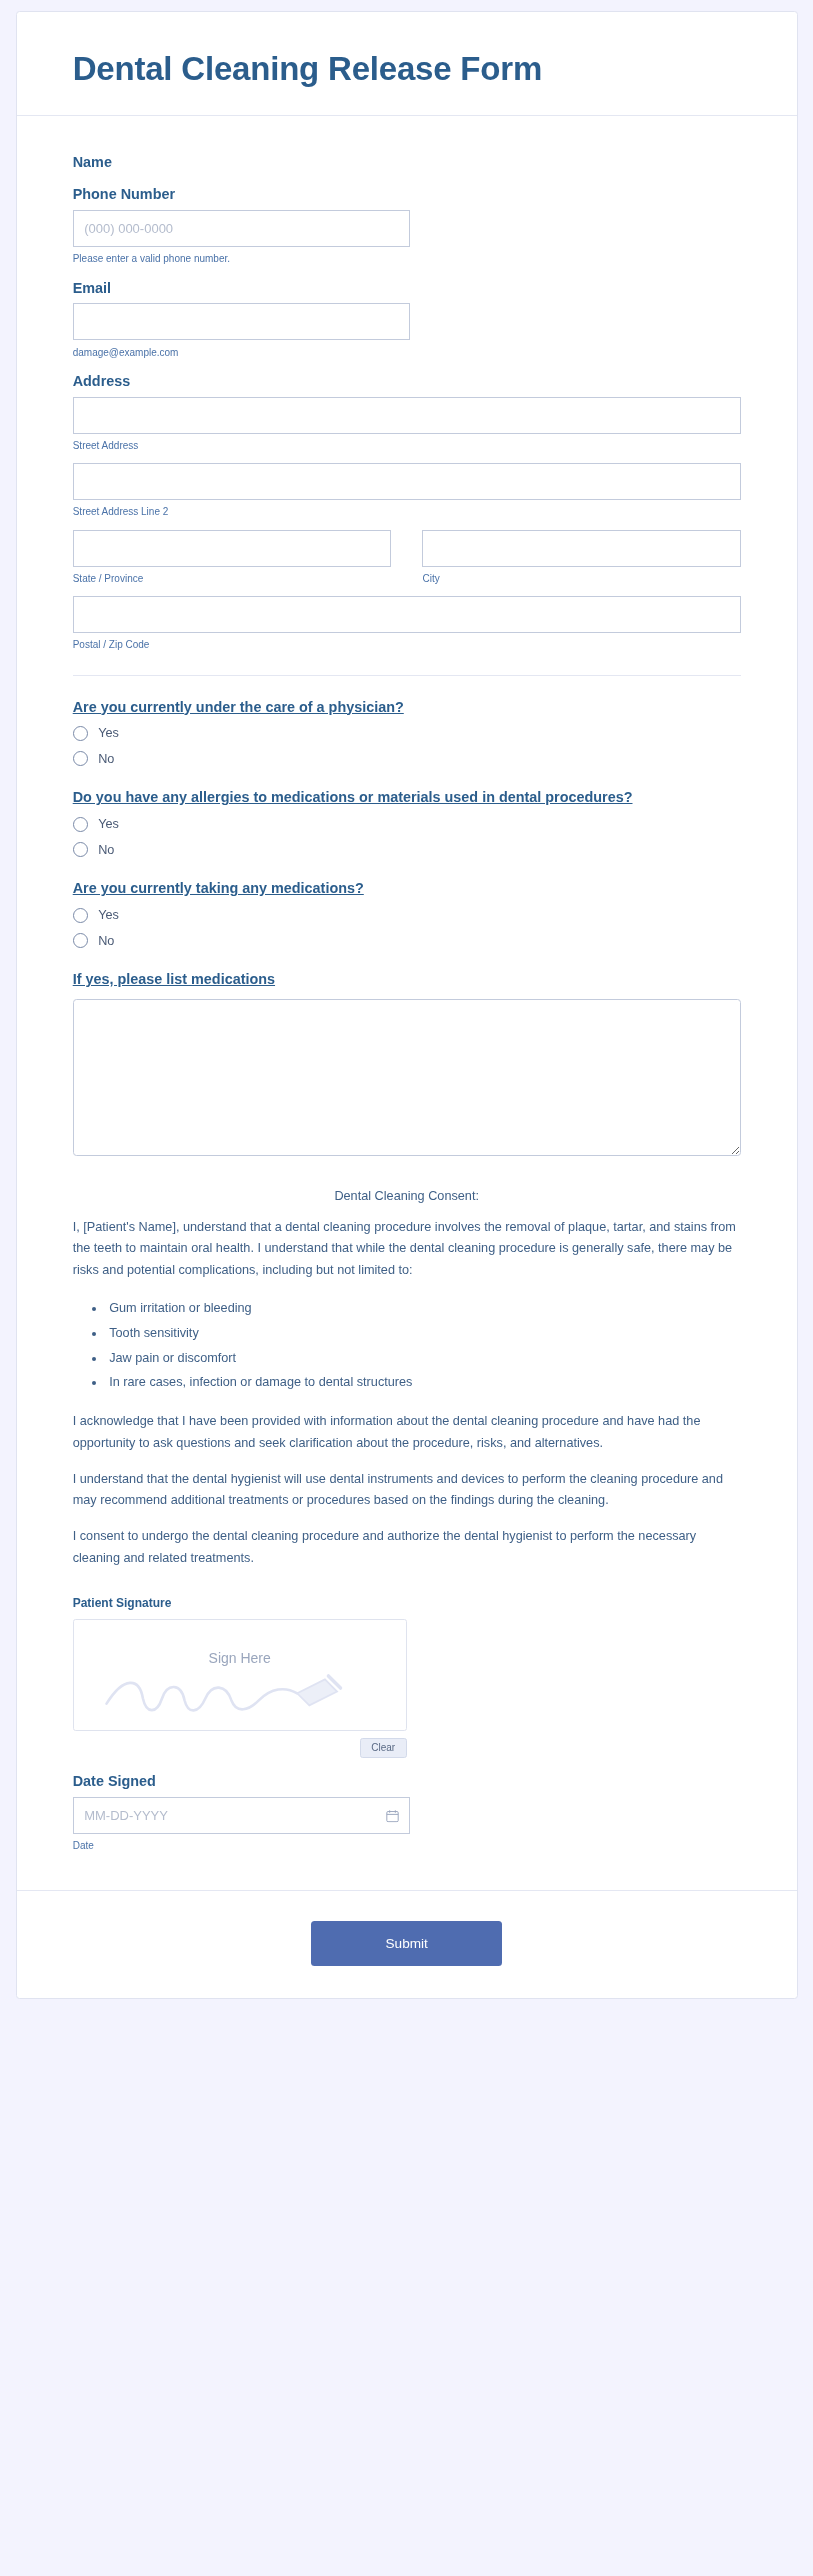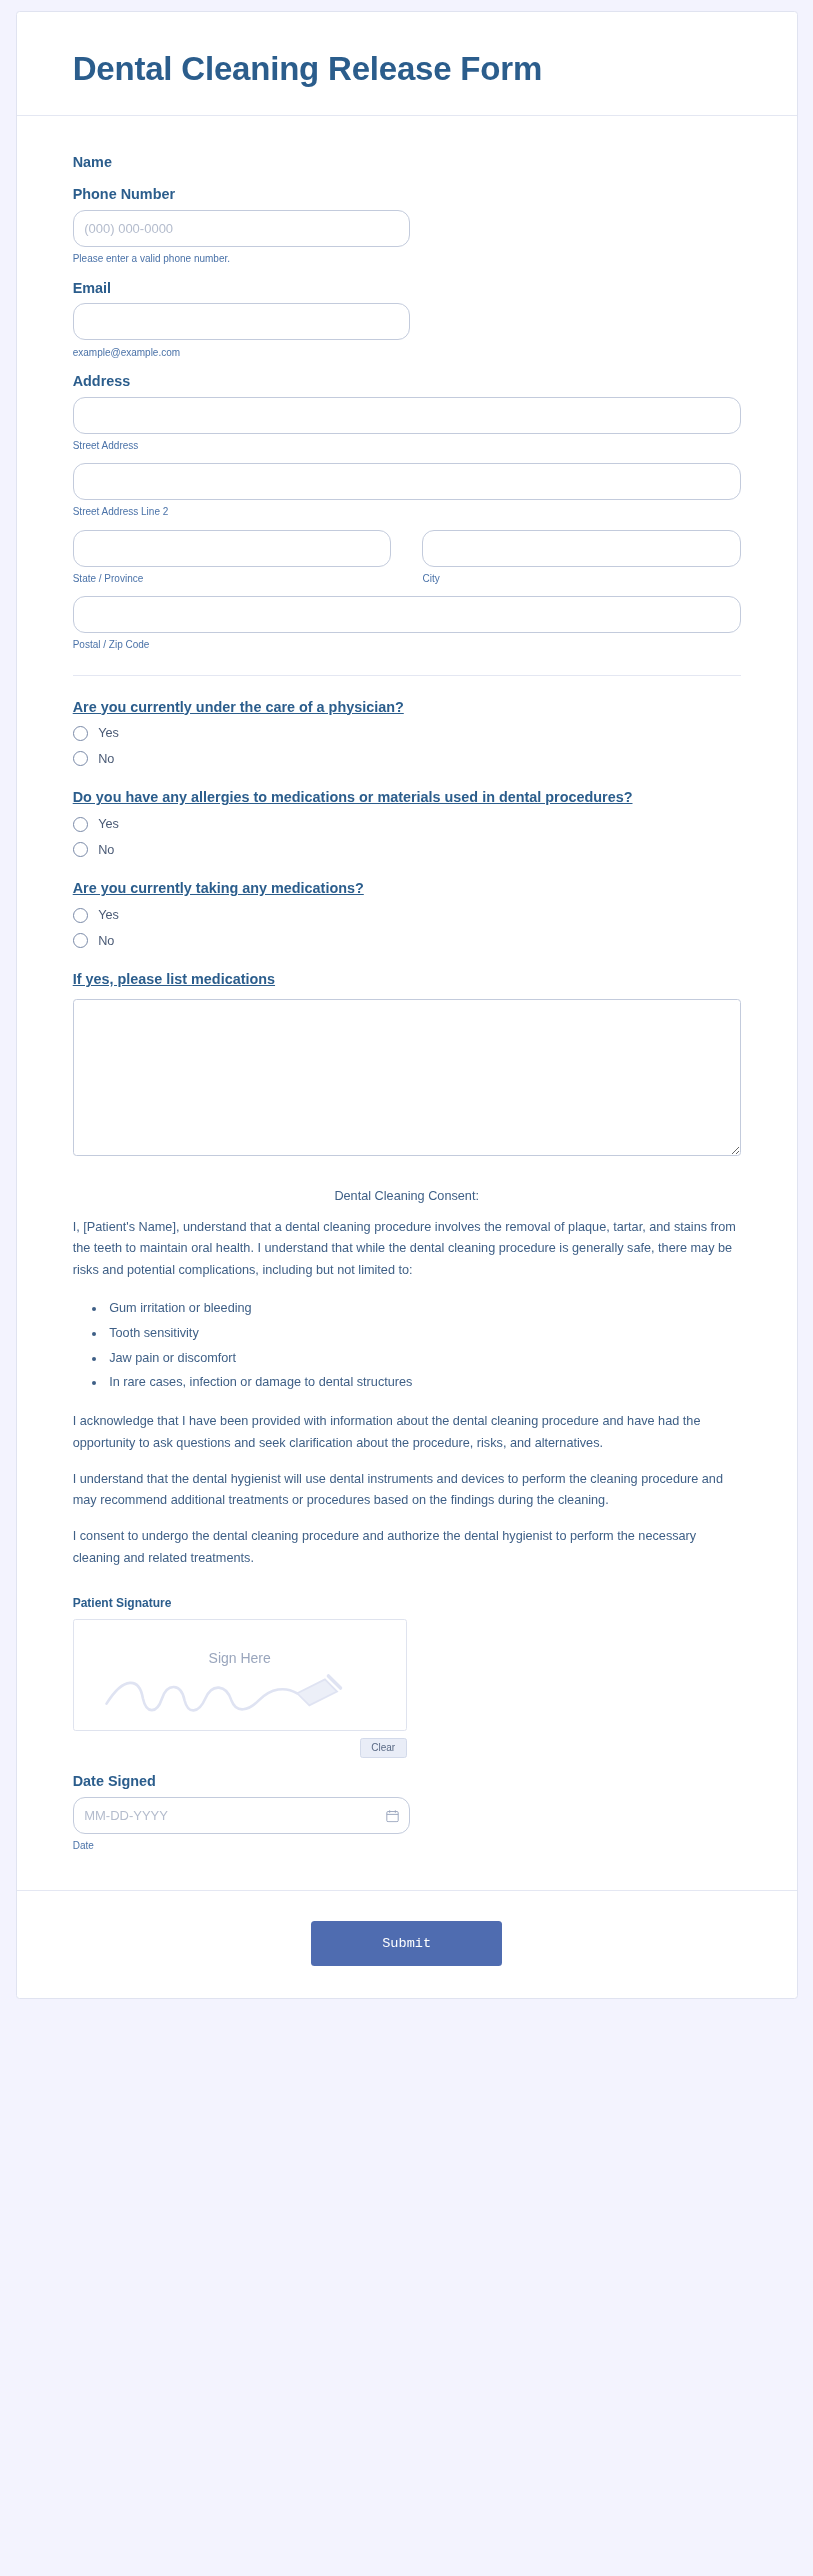--- a/index.html
+++ b/index.html
@@ -52,21 +52,21 @@
   .err-label {
     color: #4a72a8;
     font-size: 10px;
     margin: 6.1px 0 0 0;
   }
   .input {
     display: block;
     width: 100%;
     height: 37px;
     border: 0.9px solid #c3cbdc;
-    border-radius: 12px;
+    border-radius: 0;
     padding: 5.2px 10.5px;
     font-size: 13px;
     color: #34405a;
     font-family: "Liberation Sans", sans-serif;
     background: #fff;
     outline: none;
   }
   .input::placeholder { color: #b4bccd; }
   .row2 {
     display: flex;
@@ -195,21 +195,21 @@
     margin-top: 30px;
     padding: 30px 56px 31.5px 56px;
     text-align: center;
   }
   .submit-btn {
     background: #4f6cb0;
     color: #ffffff;
     border: none;
     border-radius: 3.5px;
     font-size: 13.6px;
-    font-family: Liberation Mono, monospace;
+    font-family: Liberation Sans, sans-serif;
     width: 191px;
     height: 45px;
     cursor: pointer;
   }
 </style>
 </head>
 <body>
 
 <div class="page">
   <div class="card">
@@ -226,21 +226,21 @@
 
       <div class="field-block">
         <div class="field-label">Phone Number</div>
         <input class="input w-half-input" type="text" placeholder="(000) 000-0000" style="">
         <div class="err-label">Please enter a valid phone number.</div>
       </div>
 
       <div class="field-block">
         <div class="field-label">Email</div>
         <input class="input w-half-input" type="text" value="" style="">
-        <div class="sub-label">example@example.com</div>
+        <div class="sub-label">damage@example.com</div>
       </div>
 
       <div class="field-block">
         <div class="field-label">Address</div>
 
         <input class="input full-input" type="text" value="" style="">
         <div class="sub-label">Street Address</div>
 
         <div style="height:12.2px"></div>
         <input class="input full-input" type="text" value="" style="">

